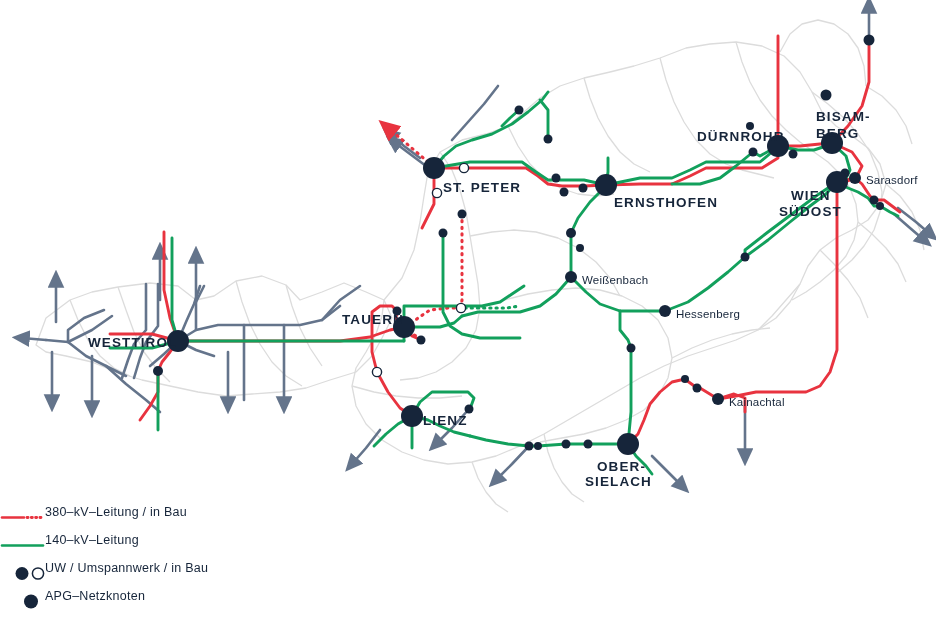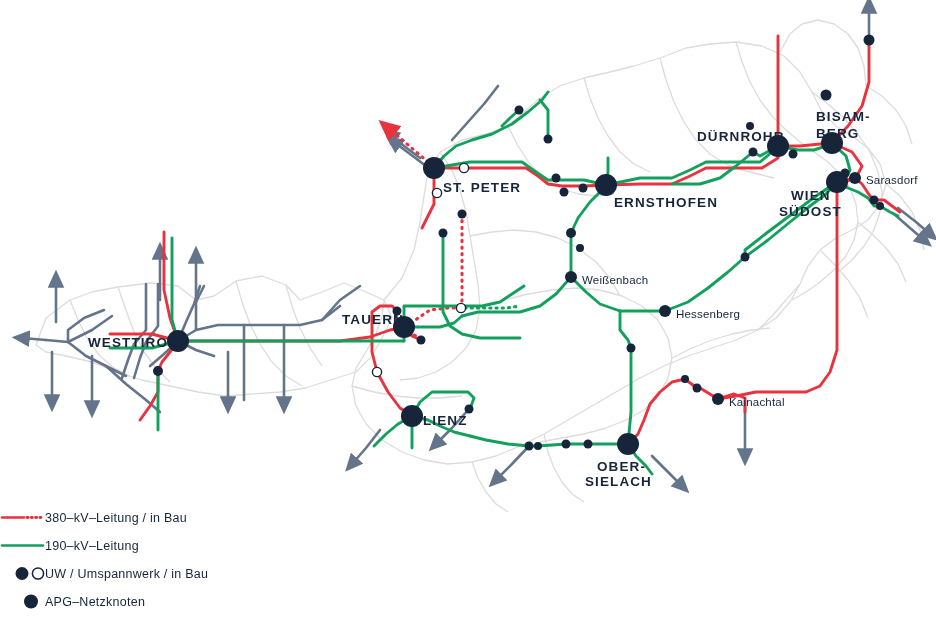--- a/index.html
+++ b/index.html
@@ -8,21 +8,21 @@
        font-family:"Liberation Sans","DejaVu Sans",sans-serif;
        color:#16253a;}
   #root{position:relative;width:936px;height:624px;background:#fff;}
   svg#map{position:absolute;left:0;top:0;width:936px;height:624px;display:block;}
 
   .lbl{font-weight:700;letter-spacing:.6px;fill:#16253a;}
   .lbl-major{font-size:13.5px;font-weight:700;letter-spacing:1.1px;}
   .lbl-minor{font-size:11.5px;font-weight:400;letter-spacing:.2px;}
 
   .legend{position:absolute;left:0;top:505px;width:330px;height:119px;}
-  .legend-row{display:flex;align-items:center;height:25px;margin-bottom:3px;}
+  .legend-row{display:flex;height:25px;margin-bottom:3px;}
   .legend-key{width:45px;min-width:45px;height:25px;position:relative;}
   .legend-txt{font-size:12.5px;letter-spacing:.25px;color:#16253a;white-space:nowrap;}
 </style>
 </head>
 <body>
 
 <div id="root">
 
 <svg id="map" viewBox="0 0 936 624">
   <defs>
@@ -320,21 +320,21 @@
     </div>
     <div class="legend-txt">380–kV–Leitung / in Bau</div>
   </div>
 
   <div class="legend-row">
     <div class="legend-key">
       <svg width="45" height="25" viewBox="0 0 45 25">
         <line x1="2" y1="12.5" x2="43" y2="12.5" stroke="#12a05c" stroke-width="2.6" stroke-linecap="round"></line>
       </svg>
     </div>
-    <div class="legend-txt">190–kV–Leitung</div>
+    <div class="legend-txt">140–kV–Leitung</div>
   </div>
 
   <div class="legend-row">
     <div class="legend-key">
       <svg width="45" height="25" viewBox="0 0 45 25">
         <circle cx="22" cy="12.5" r="6.5" fill="#16253a"></circle>
         <circle cx="38" cy="12.5" r="5.6" fill="#ffffff" stroke="#16253a" stroke-width="1.5"></circle>
       </svg>
     </div>
     <div class="legend-txt">UW / Umspannwerk / in Bau</div>

